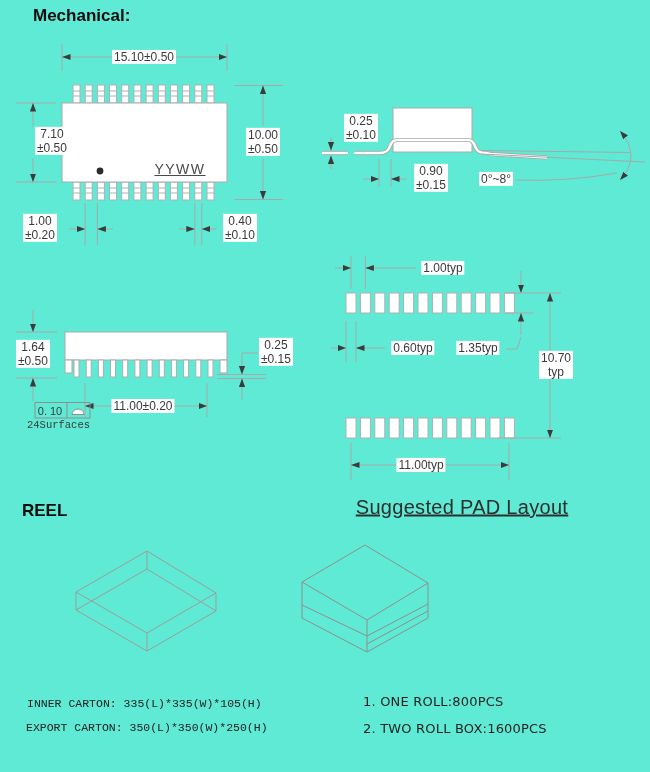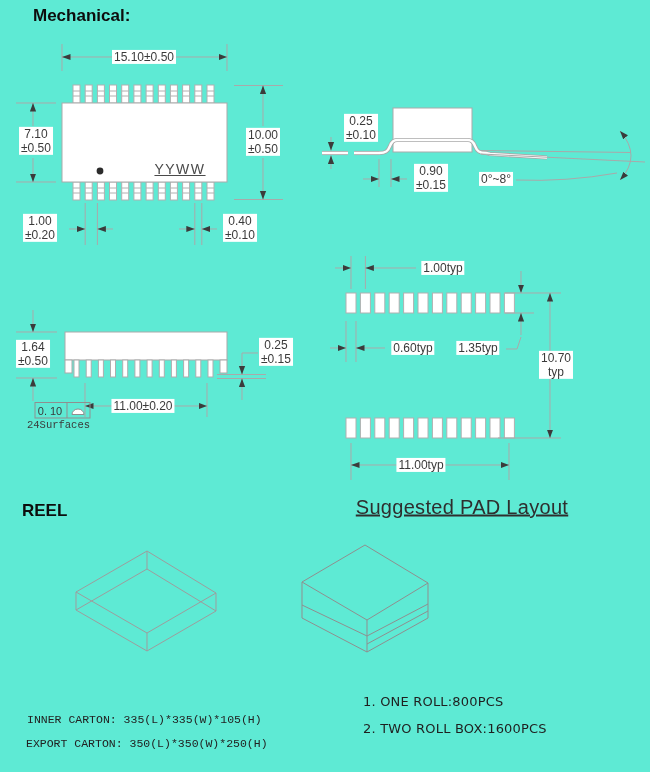--- a/index.html
+++ b/index.html
@@ -6,21 +6,21 @@
   .canvas{position:relative;width:650px;height:772px;background:#5eead4;overflow:hidden;
           font-family:"Liberation Sans",sans-serif;}
   svg{position:absolute;left:0;top:0;}
   .lbl{position:absolute;transform:translate(-50%,-50%);background:#fff;color:#3a3a3a;
        font:12px/1.18 "Liberation Sans",sans-serif;text-align:center;white-space:nowrap;padding:0 2px;}
   .tl{position:absolute;transform:none;background:transparent;color:#3a3a3a;
       font:12px/1.18 "Liberation Sans",sans-serif;white-space:nowrap;}
   .hdr{position:absolute;font:bold 17px "Liberation Sans",sans-serif;color:#0d0d0d;white-space:nowrap;}
   .caption{font:20px "Liberation Sans",sans-serif;color:#2e2e2e;letter-spacing:.3px;text-decoration:underline;}
   .marking{font:14px "Liberation Sans",sans-serif;color:#4a4a4a;letter-spacing:1.5px;background:transparent;text-decoration:underline;}
-  .mono{font:11.5px/1.2 "Liberation Mono",monospace;color:#222;margin-top:16px;}
+  .mono{font:11.5px/1.2 "Liberation Mono",monospace;color:#222;}
   .plist{font:13px/1.2 "DejaVu Sans",sans-serif;color:#1f1f1f;letter-spacing:.2px;}
   .small{font:11px/1.1 "Liberation Sans",sans-serif;}
   .tiny{font:10.5px/1.1 "Liberation Mono",monospace;}
 </style>
 </head>
 <body>
 
 <div class="canvas">
 
 <svg width="650" height="772" viewBox="0 0 650 772">
@@ -236,21 +236,21 @@
     <line x1="428" y1="583" x2="428" y2="618"></line>
     <path d="M302,618 L367,652 L428,618"></path>
     <path d="M302,605 L367,636 L428,604"></path>
     <path d="M367,644 L428,611"></path>
   </g>
 </svg>
 
   <div class="hdr" style="left:33px;top:6px">Mechanical:</div>
 
   <div class="lbl" style="left:144px;top:57px">15.10±0.50</div>
-  <div class="lbl" style="left:36px;top:141px">
+  <div class="lbl" style="left:52px;top:141px">
     <div>7.10</div>
     <div>±0.50</div>
   </div>
   <div class="lbl" style="left:263px;top:142px">
     <div>10.00</div>
     <div>±0.50</div>
   </div>
   <div class="lbl marking" style="left:180px;top:169px">YYWW</div>
   <div class="lbl" style="left:40px;top:228px">
     <div>1.00</div>

